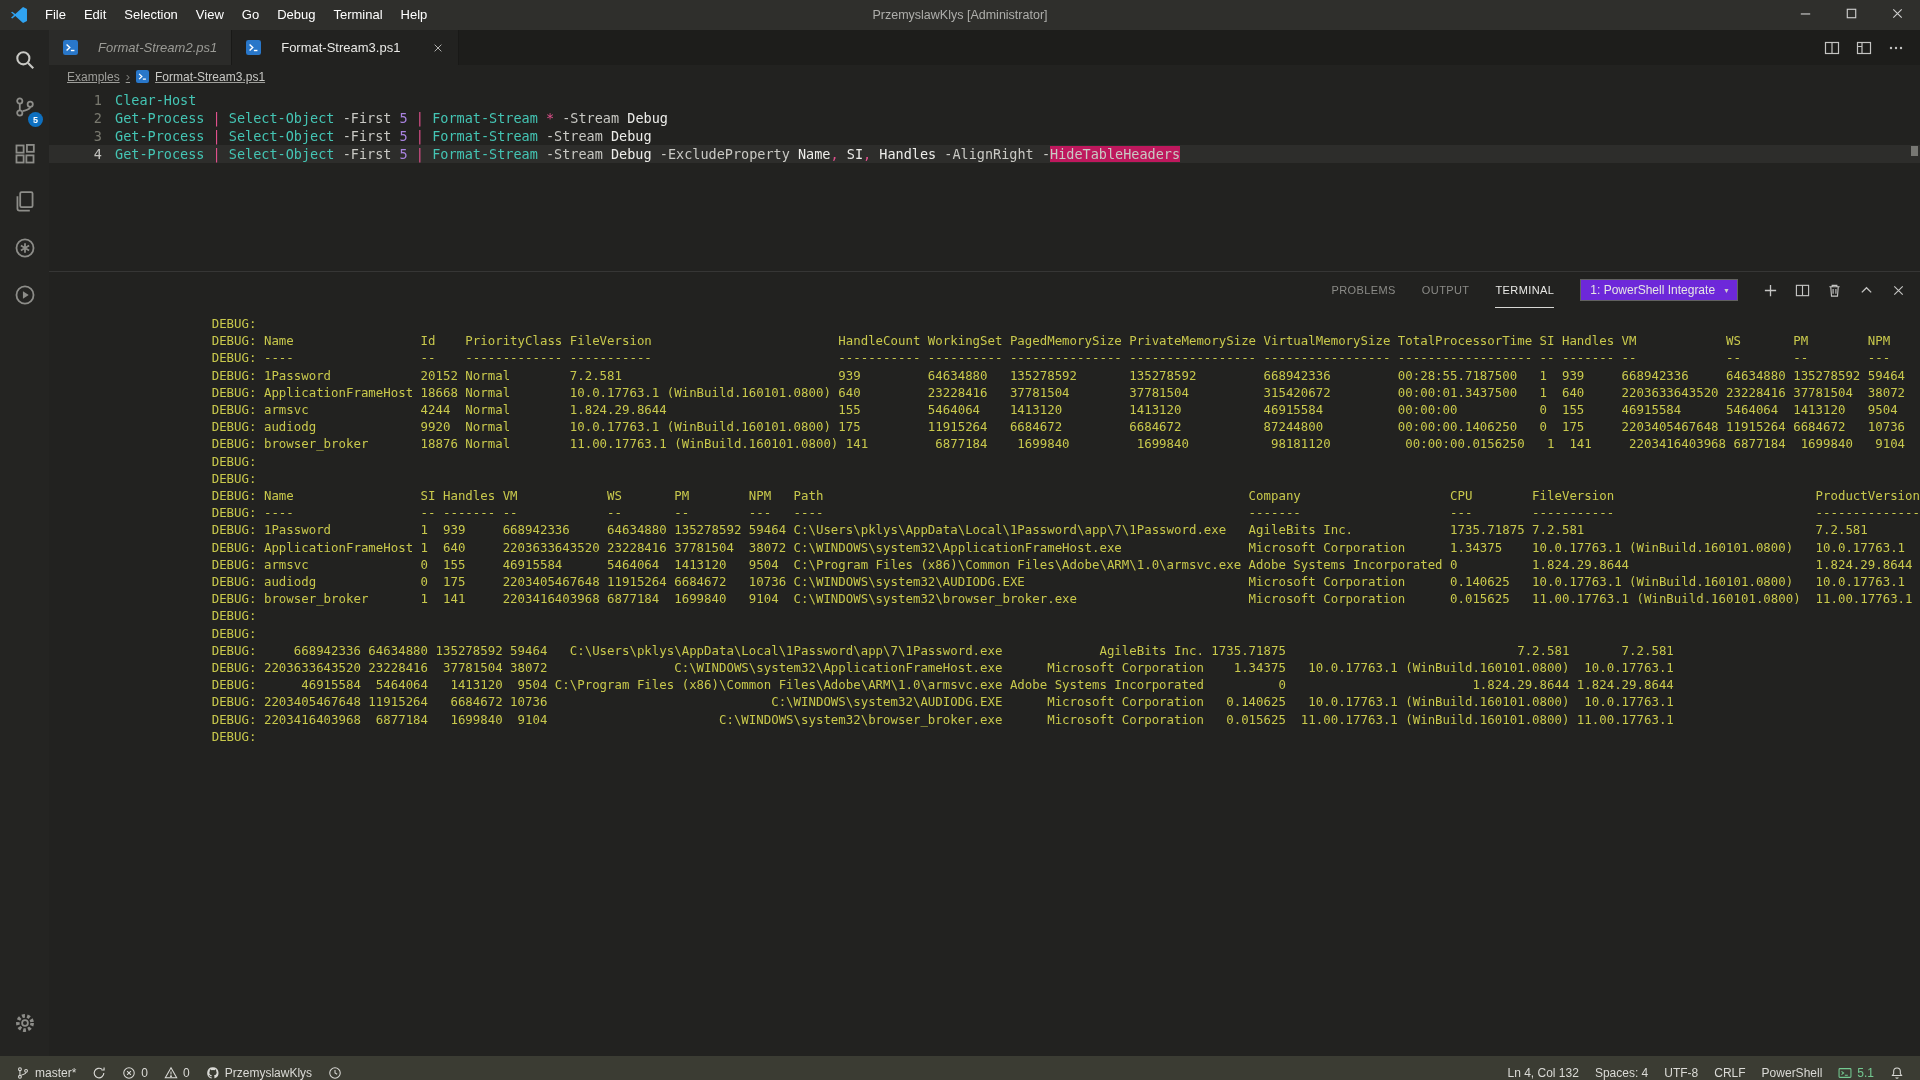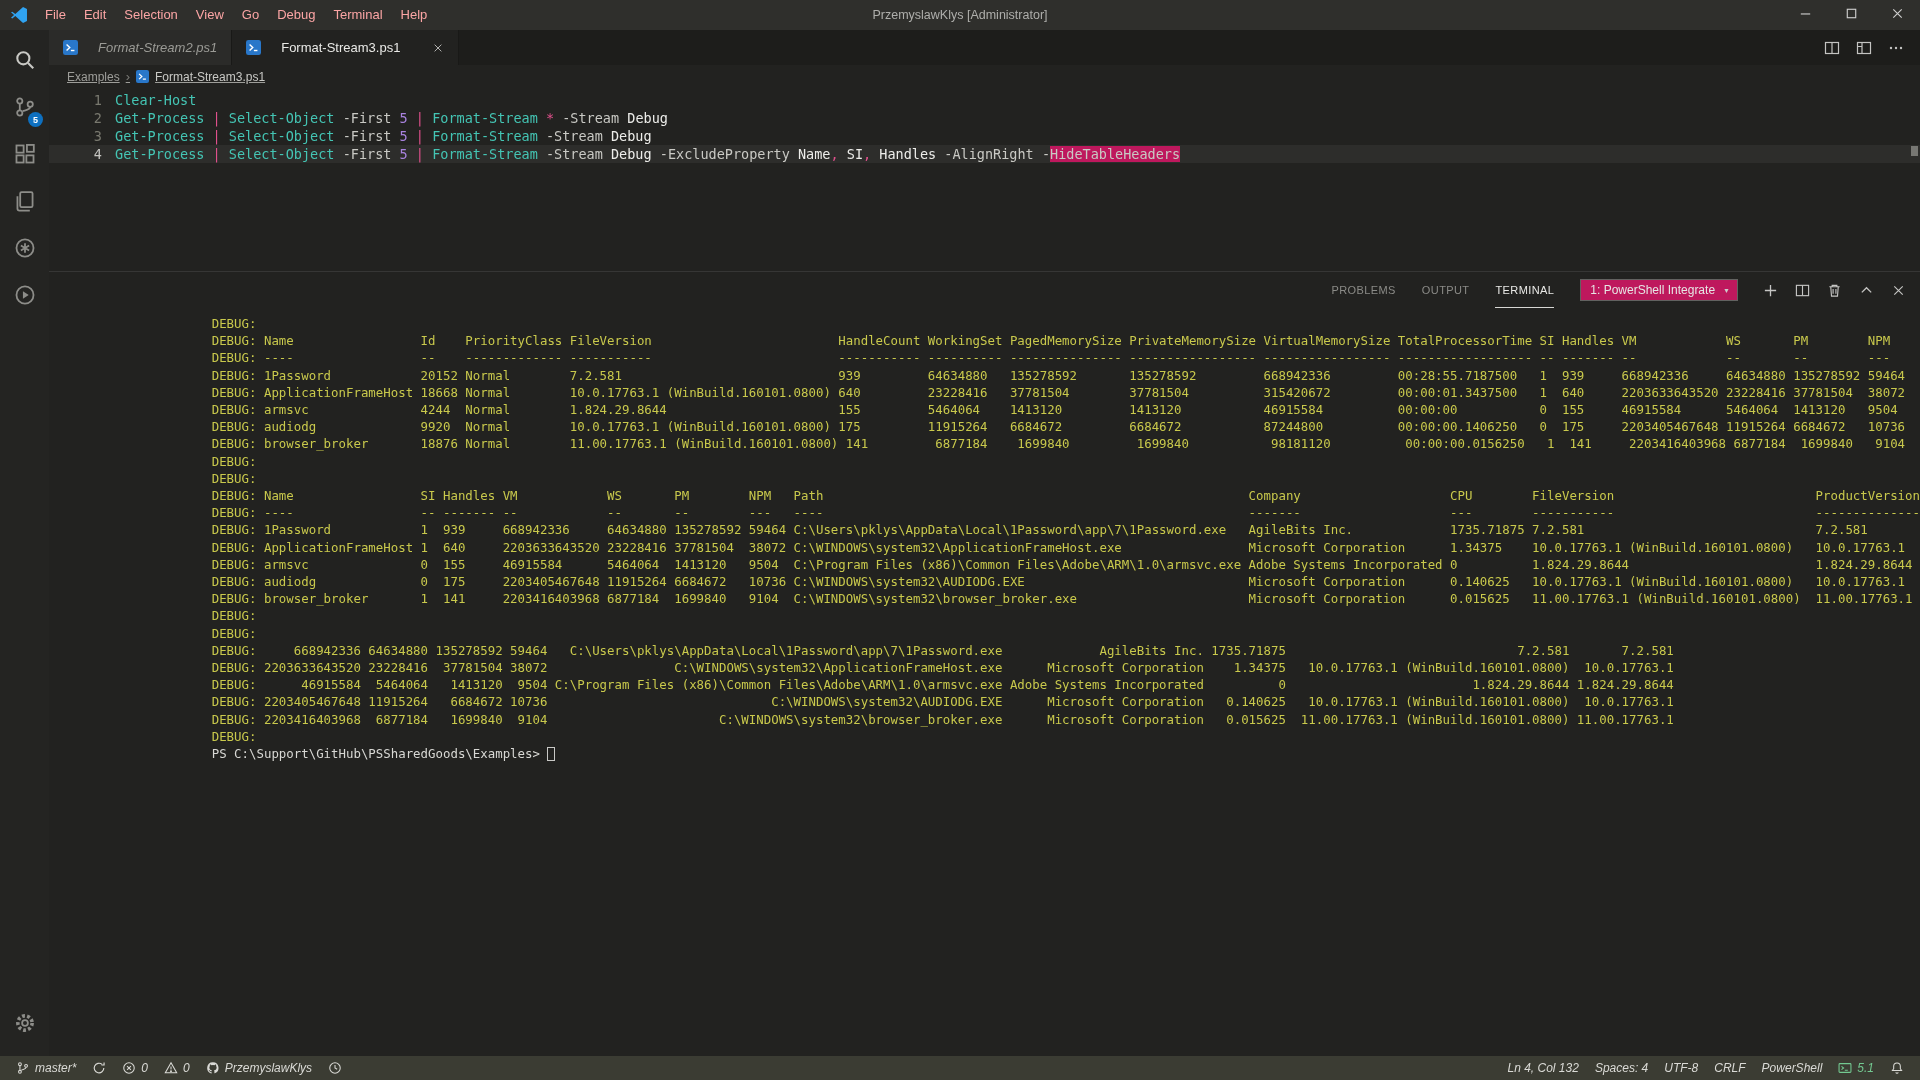--- a/index.html
+++ b/index.html
@@ -5,21 +5,21 @@
   * { box-sizing: border-box; margin: 0; padding: 0; }
   html,body { width:1920px; height:1080px; overflow:hidden; background:#1b1b1a;
     font-family:"Liberation Sans", sans-serif; }
   .app { width:1920px; height:1080px; display:flex; flex-direction:column; }
 
   
   .titlebar { height:30px; background:#2f2f2c; display:flex; align-items:center; position:relative; flex:none; }
   .logo { width:18px; height:18px; margin:0 8px 0 10px; display:flex; }
   .logo svg { width:18px; height:18px; }
   .menu { display:flex; }
-  .menu-item { padding:0 9px; font-size:13px; line-height:30px; color:#fca5a5; }
+  .menu-item { padding:0 9px; font-size:13px; line-height:30px; color:#ffffff; }
   .window-title { position:absolute; left:50%; transform:translateX(-50%); font-size:12.5px; color:#aeaeab; }
   .win-controls { margin-left:auto; display:flex; }
   .win-btn { width:46px; height:30px; display:flex; align-items:center; justify-content:center; color:#cfcfcf; }
   .win-btn svg { width:15px; height:15px; }
 
   
   .main { flex:1; display:flex; min-height:0; }
   .activitybar { width:49px; background:#242422; display:flex; flex-direction:column; align-items:center; flex:none; padding-top:8px; }
   .act-item { width:49px; height:47px; display:flex; align-items:center; justify-content:center; color:#8d8d89; position:relative; }
   .act-item.bright { color:#c9c9c5; }
@@ -65,38 +65,38 @@
   .ruler-marker { position:absolute; right:2px; top:58px; width:7px; height:10px; background:#8a8a86; opacity:.8; }
 
   
   .panel { height:785px; flex:none; display:flex; flex-direction:column; border-top:1px solid rgba(128,128,128,0.22);align-items:flex-end; }
   .panel-header { height:36px; flex:none; display:flex; align-items:center; padding:0 14px 0 20px; }
   .panel-tab { font-size:11px; letter-spacing:.4px; color:#8b8b87; margin-right:26px; height:36px;
     display:flex; align-items:center; border-bottom:1px solid transparent; }
   .panel-tab.active { color:#e9e9e6; border-bottom-color:#d7d7d4; }
   .panel-actions { margin-left:auto; display:flex; align-items:center; gap:17px; color:#c6c6c4; }
   .panel-actions .icon svg { width:15px; height:15px; display:block; }
-  .term-select { display:flex; align-items:center; gap:8px; background:#be185d; border:1px solid #626260;
+  .term-select { display:flex; align-items:center; gap:8px; background:#6d28d9; border:1px solid #626260;
     color:#e6e6e4; font-size:12px; height:22px; padding:0 7px 0 9px; margin-right:8px; }
   .term-select-label { max-width:128px; overflow:hidden; white-space:nowrap; }
   .term-caret { font-size:7px; color:#cccccc; }
 
   .terminal { flex:1; min-height:0; padding:7px 0 0 14px; }
   .term-pre { font-family:"DejaVu Sans Mono", monospace; font-size:12.4px; line-height:17.2px;
     color:#c9c94c; white-space:pre; }
   .term-prompt-row { display:flex; align-items:center; height:17.2px; font-family:"DejaVu Sans Mono", monospace;
     font-size:12.4px; color:#d8d8d4; white-space:pre; }
   .term-cursor { display:inline-block; width:8px; height:14px; border:1px solid #c9c9c6; margin-left:7px; }
 
   
   .statusbar { height:24px; flex:none; background:#3b3c33; display:flex; align-items:center;
     font-size:12px; color:#dadad6; padding:0 8px; }
   .sb-group { display:flex; align-items:center; }
   .sb-right { margin-left:auto; }
-  .sb-item { display:flex; align-items:center; gap:5px; padding:0 8px; height:24px;font-style:italic; }
+  .sb-item { display:flex; align-items:flex-end; gap:5px; padding:0 8px; height:24px; }
   .sb-item .icon { display:flex; }
   .sb-item .icon svg { width:14px; height:14px; }
   .sb-green { color:#73c991; }
 </style>
 </head>
 <body>
 
 <div class="app">
 
   <div class="titlebar">
@@ -314,24 +314,20 @@
 DEBUG: audiodg              0  175     2203405467648 11915264 6684672   10736 C:\WINDOWS\system32\AUDIODG.EXE                              Microsoft Corporation      0.140625   10.0.17763.1 (WinBuild.160101.0800)   10.0.17763.1
 DEBUG: browser_broker       1  141     2203416403968 6877184  1699840   9104  C:\WINDOWS\system32\browser_broker.exe                       Microsoft Corporation      0.015625   11.00.17763.1 (WinBuild.160101.0800)  11.00.17763.1
 DEBUG:
 DEBUG:
 DEBUG:     668942336 64634880 135278592 59464   C:\Users\pklys\AppData\Local\1Password\app\7\1Password.exe             AgileBits Inc. 1735.71875                               7.2.581       7.2.581
 DEBUG: 2203633643520 23228416  37781504 38072                 C:\WINDOWS\system32\ApplicationFrameHost.exe      Microsoft Corporation    1.34375   10.0.17763.1 (WinBuild.160101.0800)  10.0.17763.1
 DEBUG:      46915584  5464064   1413120  9504 C:\Program Files (x86)\Common Files\Adobe\ARM\1.0\armsvc.exe Adobe Systems Incorporated          0                         1.824.29.8644 1.824.29.8644
 DEBUG: 2203405467648 11915264   6684672 10736                              C:\WINDOWS\system32\AUDIODG.EXE      Microsoft Corporation   0.140625   10.0.17763.1 (WinBuild.160101.0800)  10.0.17763.1
 DEBUG: 2203416403968  6877184   1699840  9104                       C:\WINDOWS\system32\browser_broker.exe      Microsoft Corporation   0.015625  11.00.17763.1 (WinBuild.160101.0800) 11.00.17763.1
 DEBUG:</div>
-          <div class="term-prompt-row">
-            <span>PS C:\Support\GitHub\PSSharedGoods\Examples&gt;</span>
-            <span class="term-cursor"></span>
-          </div>
         </div>
       </div>
     </div>
   </div>
 
   <div class="statusbar">
     <div class="sb-group" id="sb-left">
         <span class="sb-item">
           <span class="icon">
             <svg viewBox="0 0 16 16" fill="none" stroke="currentColor" stroke-width="1.2">

